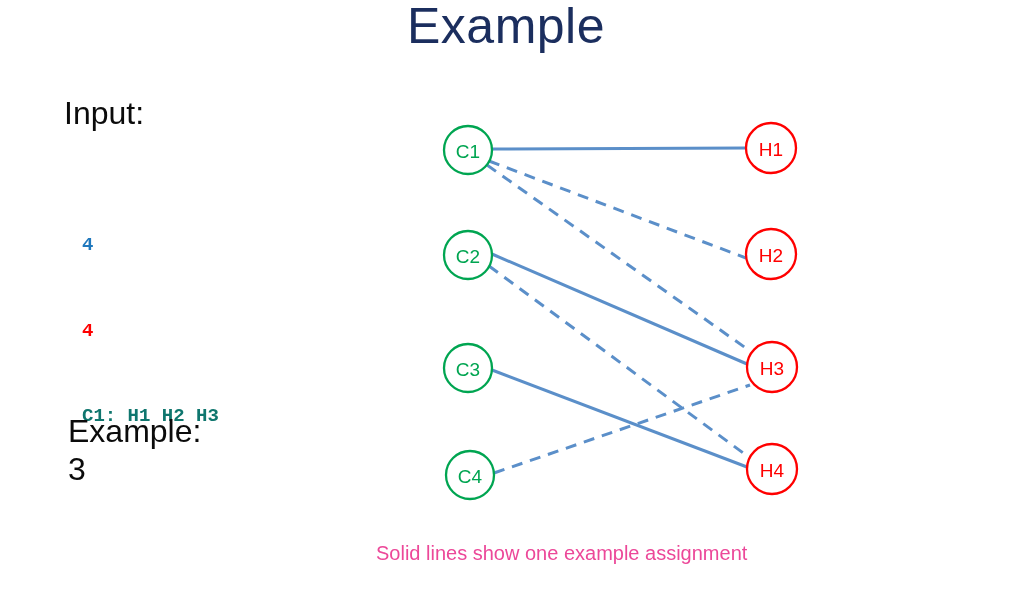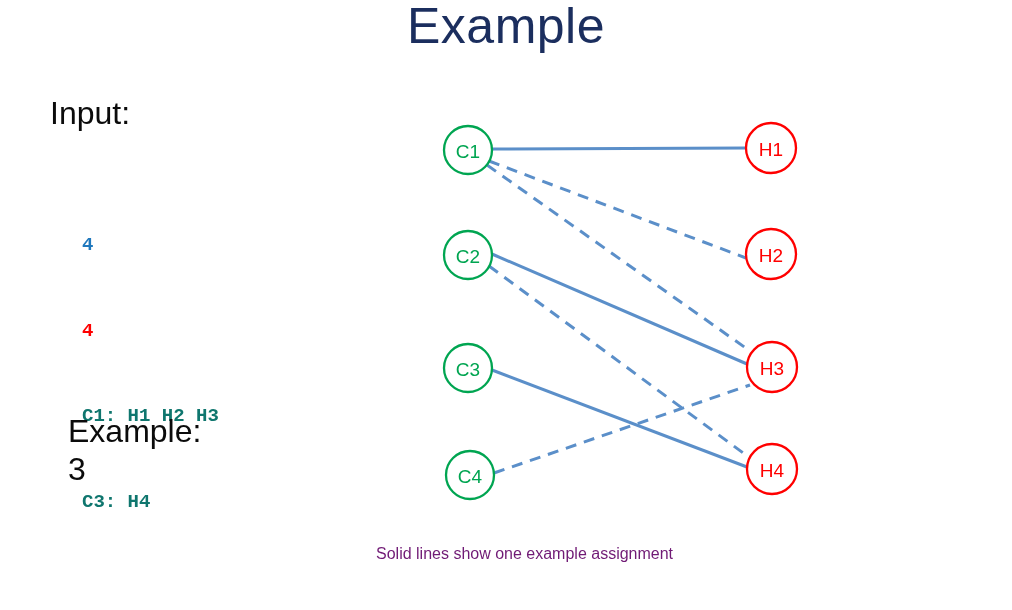--- a/index.html
+++ b/index.html
@@ -24,21 +24,21 @@
     text-align: center;
     font-size: 50px;
     font-weight: 400;
     color: #1b2e5e;
     letter-spacing: 0.5px;
     line-height: 1.2;
   }
 
   #input-heading {
     position: absolute;
-    left: 50px;
+    left: 64px;
     top: 94px;
     font-size: 32px;
     font-weight: 400;
     color: #0b0b0b;
     line-height: 1.2;
   }
 
   #code-block {
     position: absolute;
     left: 82px;
@@ -106,39 +106,38 @@
     fill: none;
     stroke-linecap: butt;
   }
   .edge-dashed { stroke-dasharray: 11 8; }
 
   #caption {
     position: absolute;
     left: 376px;
     top: 541px;
     width: 520px;
-    font-size: 16px;
+    font-size: 20px;
     font-weight: 400;
-    color: #701a75;
+    color: #ec4899;
     line-height: 25px;
   }
   #caption span { display: block; }
 </style>
 </head>
 <body>
 
 <div id="slide-title">Example</div>
 
 <div id="input-heading">Input:</div>
 
 <div id="code-block">
   <span class="code-line c-blue">4</span>
   <span class="code-line c-red">4</span>
   <span class="code-line c-green">C1: H1 H2 H3</span>
-  <span class="code-line c-green">C3: H4</span>
   
 </div>
 
 <div id="output-heading">Example:</div>
 <div id="output-value">3</div>
 
 <div id="graph-area">
   <svg id="graph-svg" viewBox="0 0 440 420" xmlns="http://www.w3.org/2000/svg">
     <g id="edge-layer">
         <line x1="92" y1="47" x2="346" y2="46" class="edge"></line>

